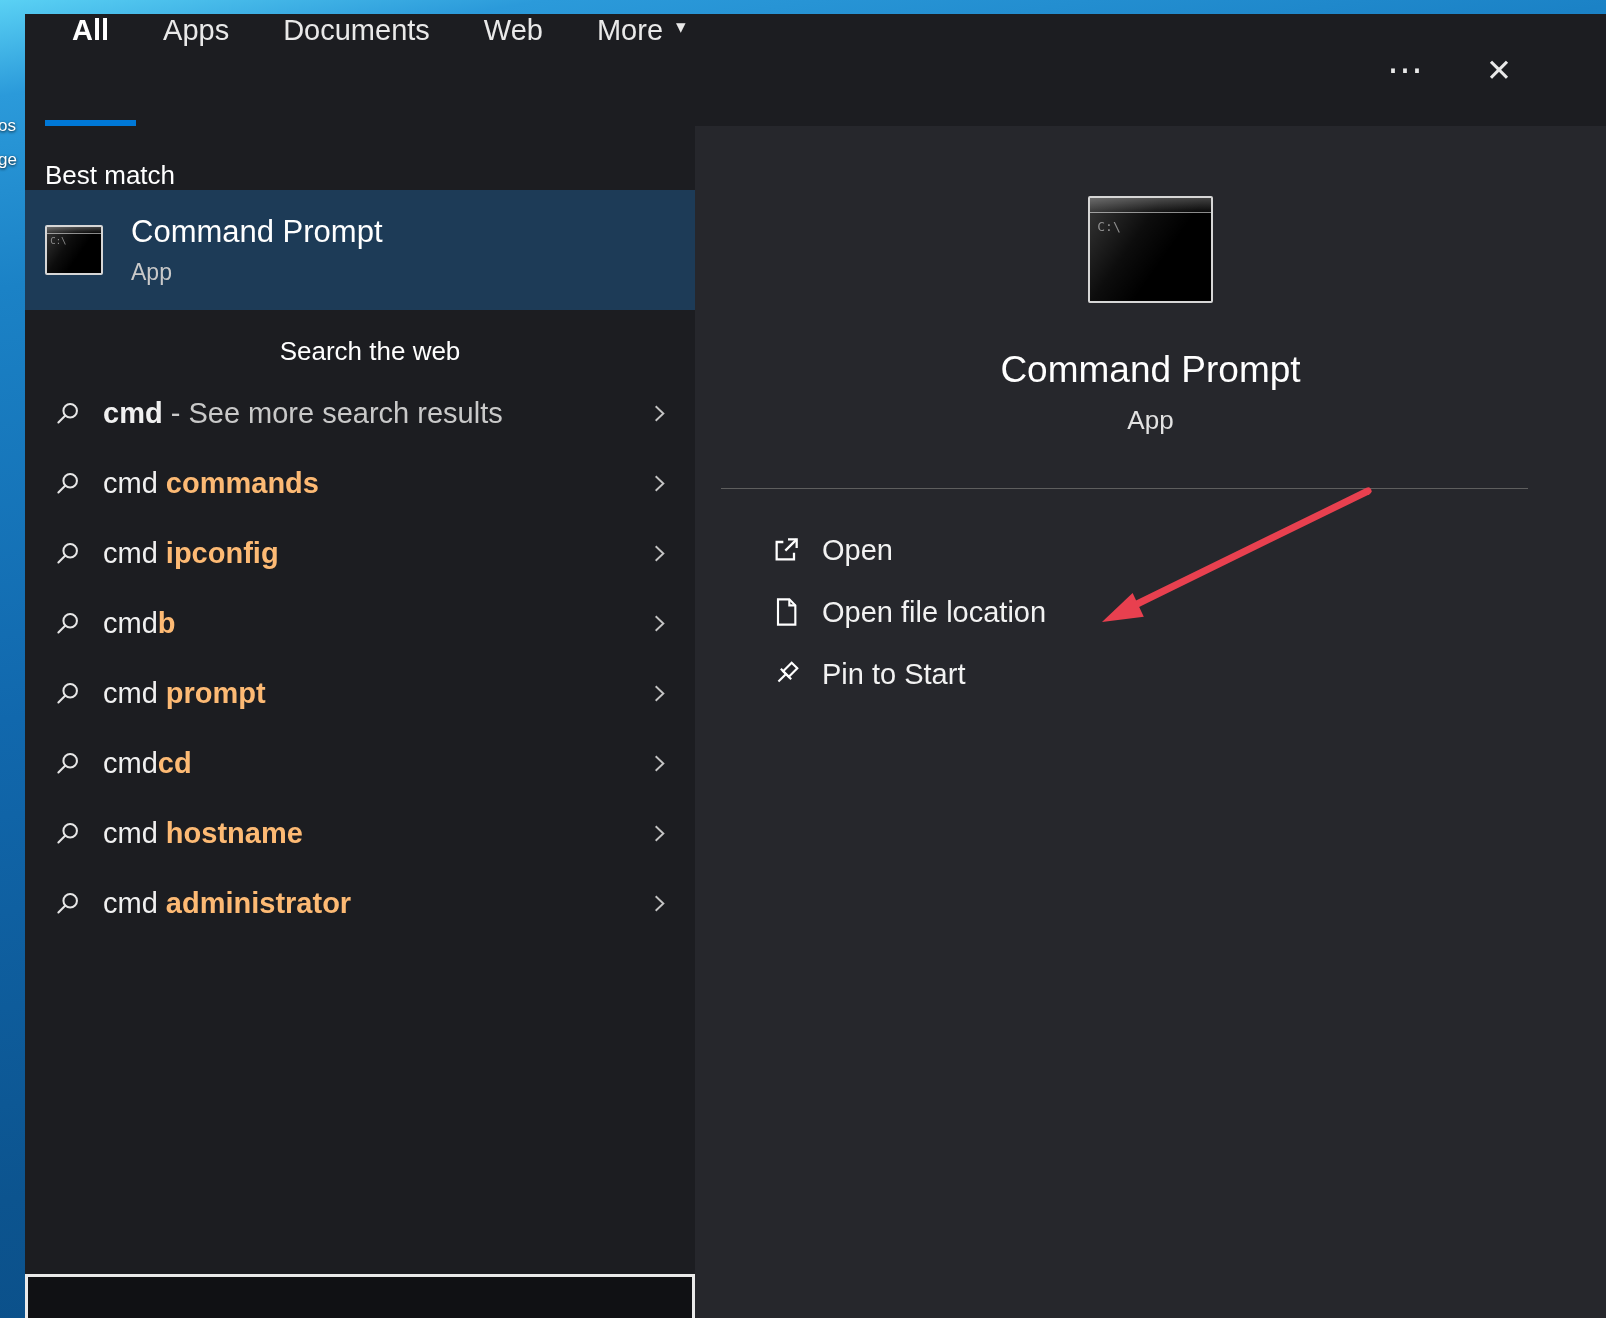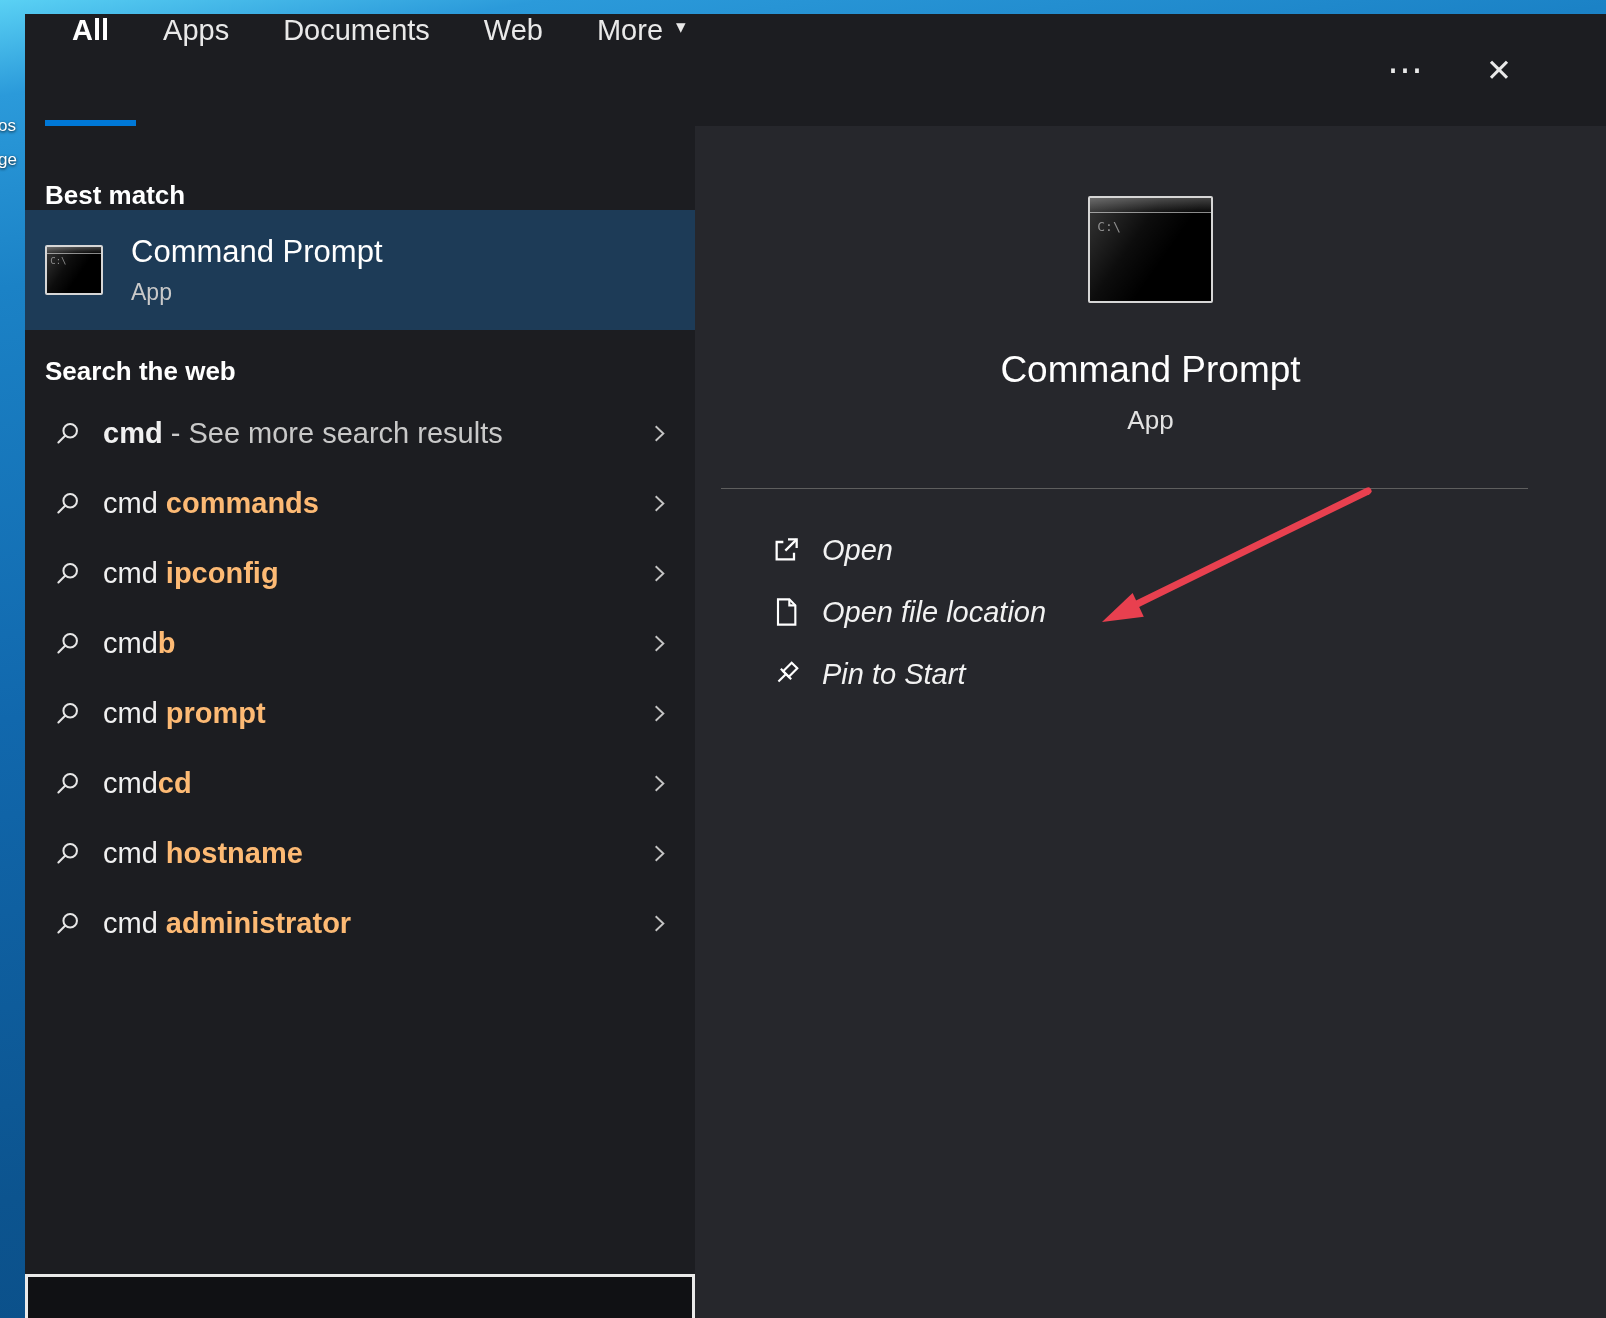--- a/index.html
+++ b/index.html
@@ -44,22 +44,22 @@
     cursor:default;
   }
   .tab.active{font-weight:bold;color:#fff;border-bottom-color:var(--accent);}
   .tab .caret{margin-left:13px;font-size:19px;transform:translateY(1px);color:#e9e9e9;}
   .topbar-right{margin-left:auto;display:flex;align-items:center;gap:44px;padding-right:86px;}
   .more-btn{font-size:36px;color:#e9e9e9;letter-spacing:3px;line-height:1;padding:6px 8px;}
   .close-btn{font-size:31px;color:#eaeaea;font-weight:300;padding:6px 8px;}
 
   
   .left-col{position:absolute;left:0;top:112px;width:670px;bottom:0;}
-  .section-label{margin:54px 0 0 20px;font-size:26px;font-weight:bold;color:#fff;line-height:30px;}
-  .section-label.web{margin-top:26px;}
+  .section-label{margin:34px 0 0 20px;font-size:26px;font-weight:normal;color:#fff;line-height:30px;}
+  .section-label.web{margin-top:26px;text-align:center;}
 
   .best-match-row{
     margin-top:0;height:120px;background:var(--selected);
     display:flex;align-items:center;padding-left:20px;width:100%;
   }
   .bm-text{margin-left:28px;}
   .bm-title{font-size:31px;color:#fff;}
   .bm-sub{font-size:23px;color:#c9c9c9;margin-top:9px;}
 
   
@@ -100,21 +100,21 @@
 
   
   .right-col{
     position:absolute;left:670px;right:0;top:112px;bottom:0;
     background:#26272c;
   }
   .app-icon-wrap{display:flex;justify-content:center;margin-top:70px;}
   .app-title{margin-top:46px;font-size:37px;font-weight:400;text-align:center;color:#fff;}
   .app-sub{margin-top:14px;font-size:26px;text-align:center;color:#e2e2e2;}
   .divider{margin:52px 78px 0 26px;border-top:1px solid #5e5e5e;}
-  .actions{margin-top:30px;font-style:italic;}
+  .actions{margin-top:30px;}
   .action-row{height:62px;display:flex;align-items:center;padding-left:75px;cursor:default;}
   .action-icon{width:32px;height:32px;margin-right:20px;color:#fff;flex:none;display:flex;}
   .action-icon svg{width:100%;height:100%;}
   .action-label{font-size:29px;color:#f2f2f2;}
 
   
   .arrow-svg{position:absolute;left:1040px;top:455px;width:340px;height:175px;pointer-events:none;z-index:5;}
 
   
   .search-hint{

